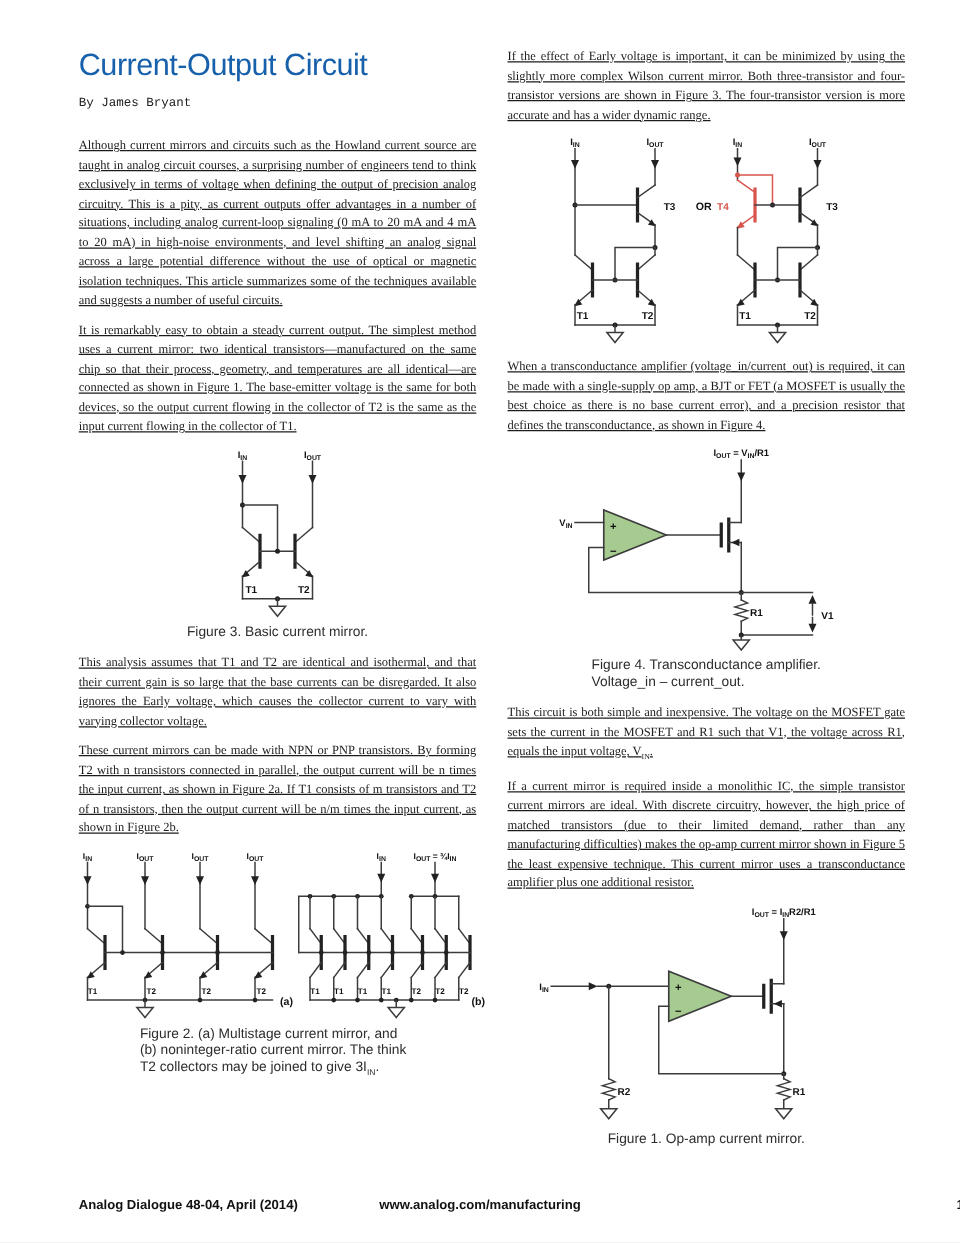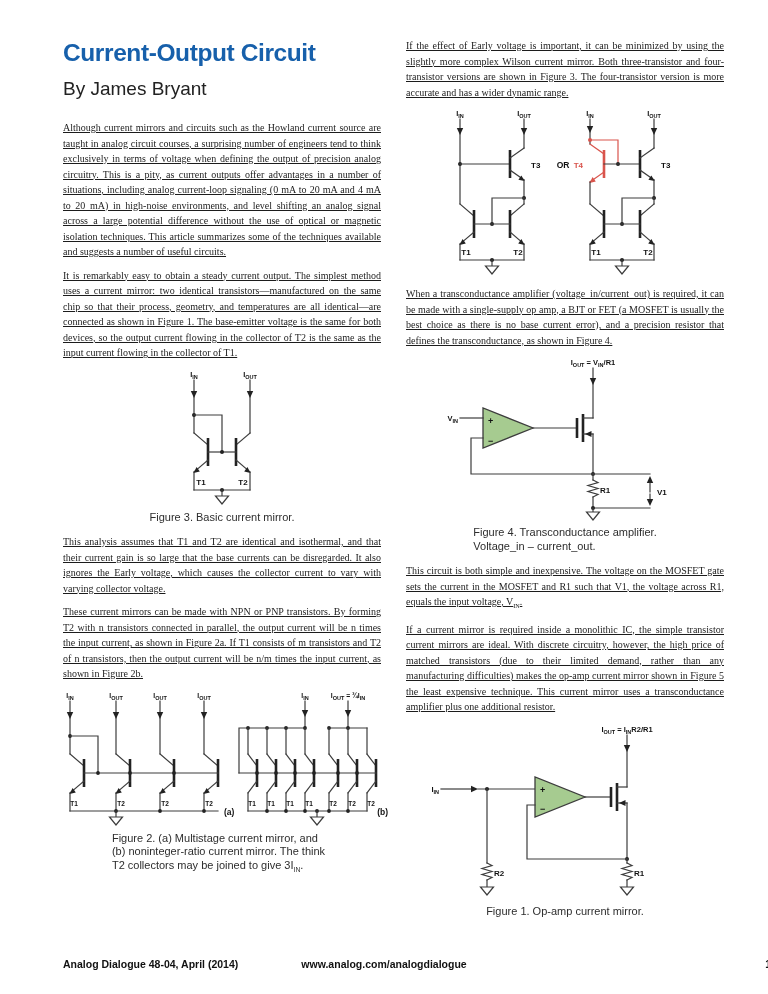--- a/index.html
+++ b/index.html
@@ -1,23 +1,23 @@
 <!DOCTYPE html>
 <html><head>
 <meta charset="utf-8">
 <style>
   html,body{margin:0;padding:0;background:#e8e8e8;}
   .page{position:relative;width:768px;height:994px;background:#ffffff;margin:0 auto;overflow:hidden;
         font-family:"Liberation Serif", serif;color:#1c1c1c;}
   .col{position:absolute;top:38px;width:318px;}
   .col-left{left:63px;}
   .col-right{left:406px;}
-  h1.title{margin:0;font-family:"Liberation Sans", sans-serif;font-weight:bold;
+  h1.title{margin:0;font-family:"Liberation Sans", sans-serif;font-weight:normal;
            font-size:24.5px;line-height:30px;letter-spacing:-0.4px;color:#1760AB;}
-  .byline{font-family:Liberation Sans, sans-serif;font-size:19px;color:#222;margin:10px 0 20px 0;}
+  .byline{font-family:Liberation Mono, monospace;font-size:10px;color:#222;margin:10px 0 20px 0;}
   .col p{margin:0 0 8px 0;font-size:10px;line-height:15.5px;text-align:justify;text-decoration:underline;}
   sub.sb{font-size:0.62em;}
   .fig{margin:4px 0 6px 0;text-align:center;}
   .fig svg{display:block;margin:0 auto;}
   .cap{margin:2px auto 10px auto;width:fit-content;text-align:left;
        font-family:"Liberation Sans", sans-serif;font-size:11px;line-height:13.5px;color:#2d2d2d;}
   .footer{position:absolute;left:0;top:958px;width:768px;height:22px;
           font-family:"Liberation Sans", sans-serif;font-weight:bold;font-size:10.5px;color:#111;padding-left:36px;}
   .footer .fl{position:absolute;left:63px;}
   .footer .fc{position:absolute;left:0;width:768px;text-align:center;}
@@ -471,17 +471,17 @@
           <text class="tlbl" x="219" y="153" text-anchor="start">R1</text>
           <polygon class="gnd" points="205.5,164 218.5,164 212,172"></polygon>
         </g>
       </svg>
       <div class="cap">Figure 1. Op-amp current mirror.</div>
     </div>
   </div>
 
   <div class="footer">
     <span class="fl">Analog Dialogue 48-04, April (2014)</span>
-    <span class="fc">www.analog.com/analogdialogue</span>
+    <span class="fc">www.analog.com/manufacturing</span>
     <span class="fr">1</span>
   </div>
 
 </div>
 
 </body></html>

